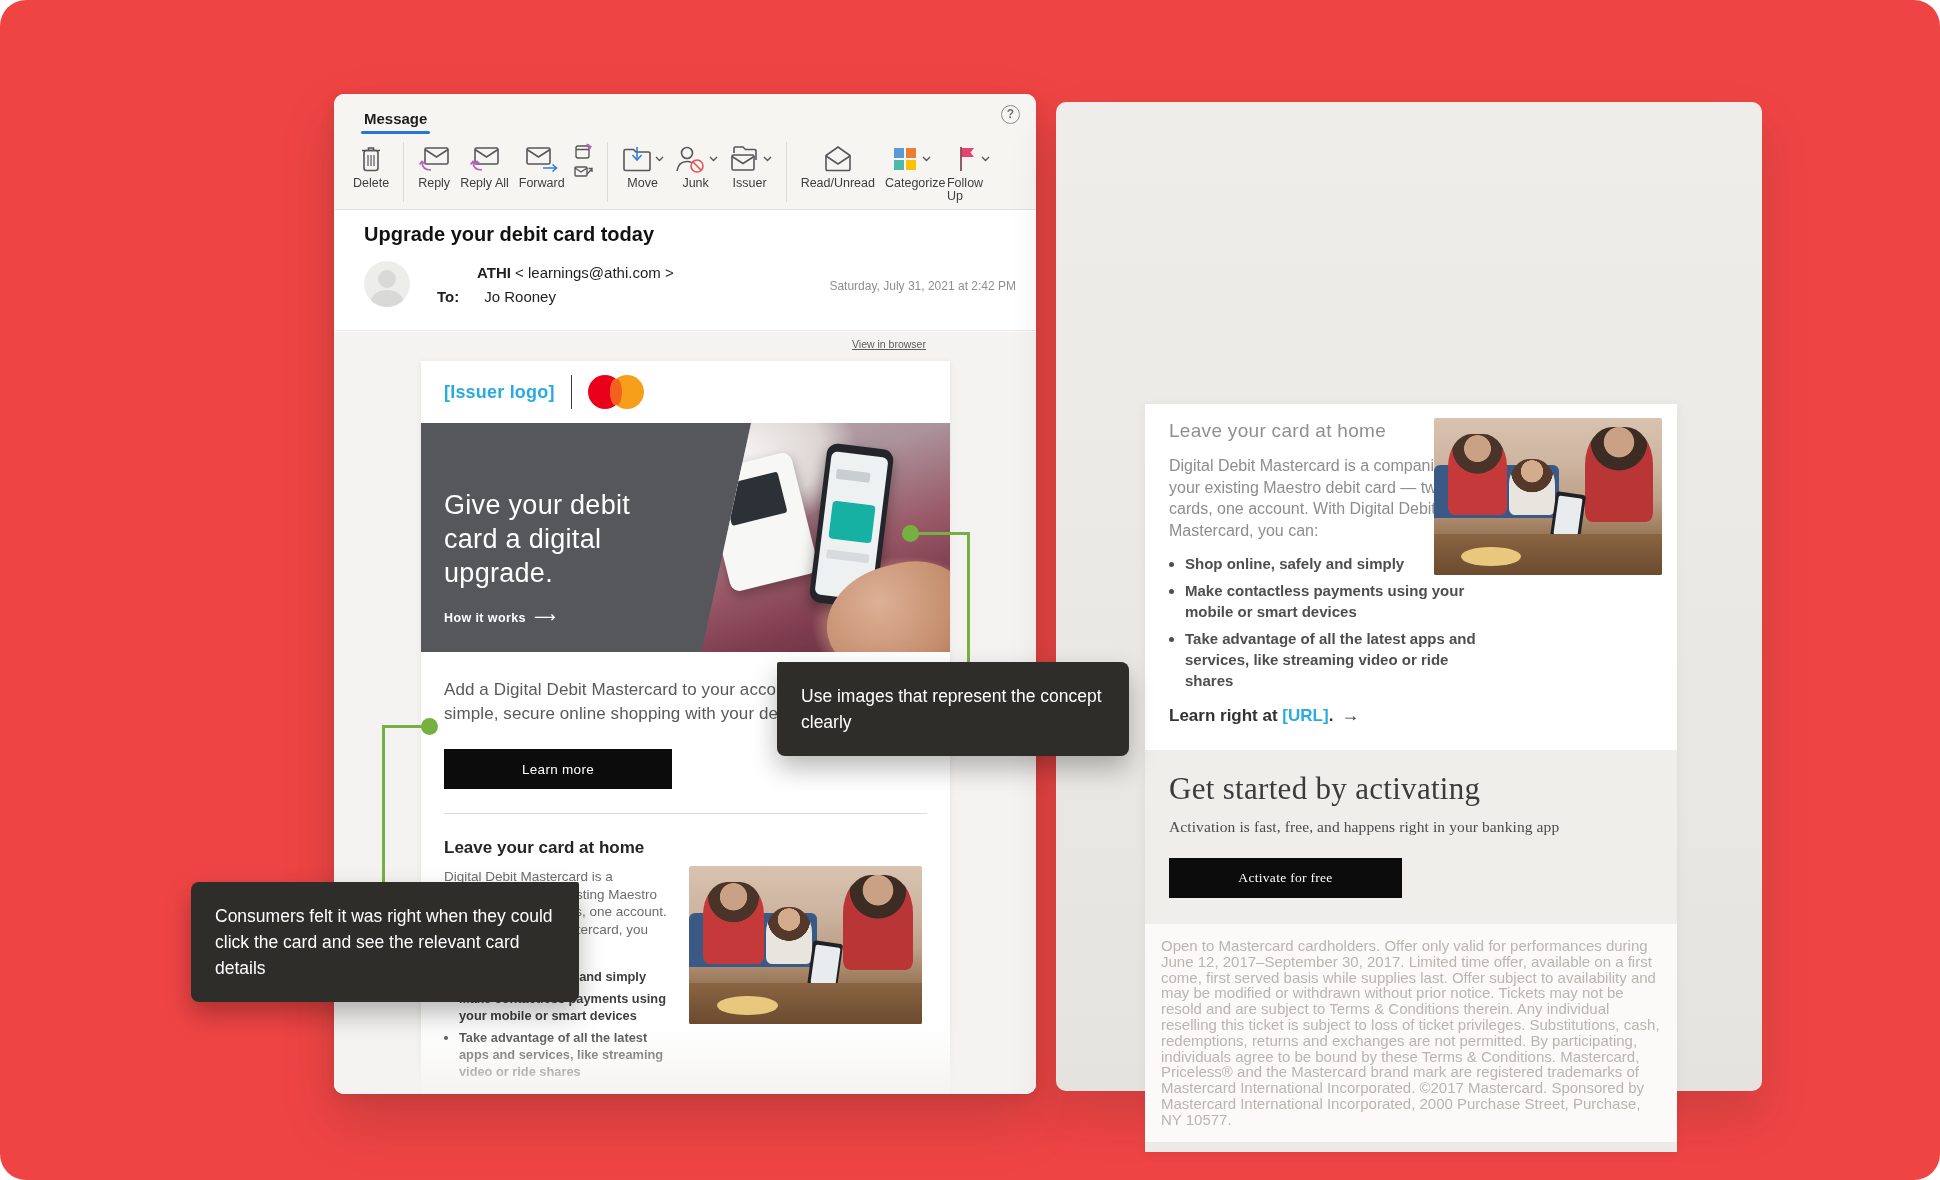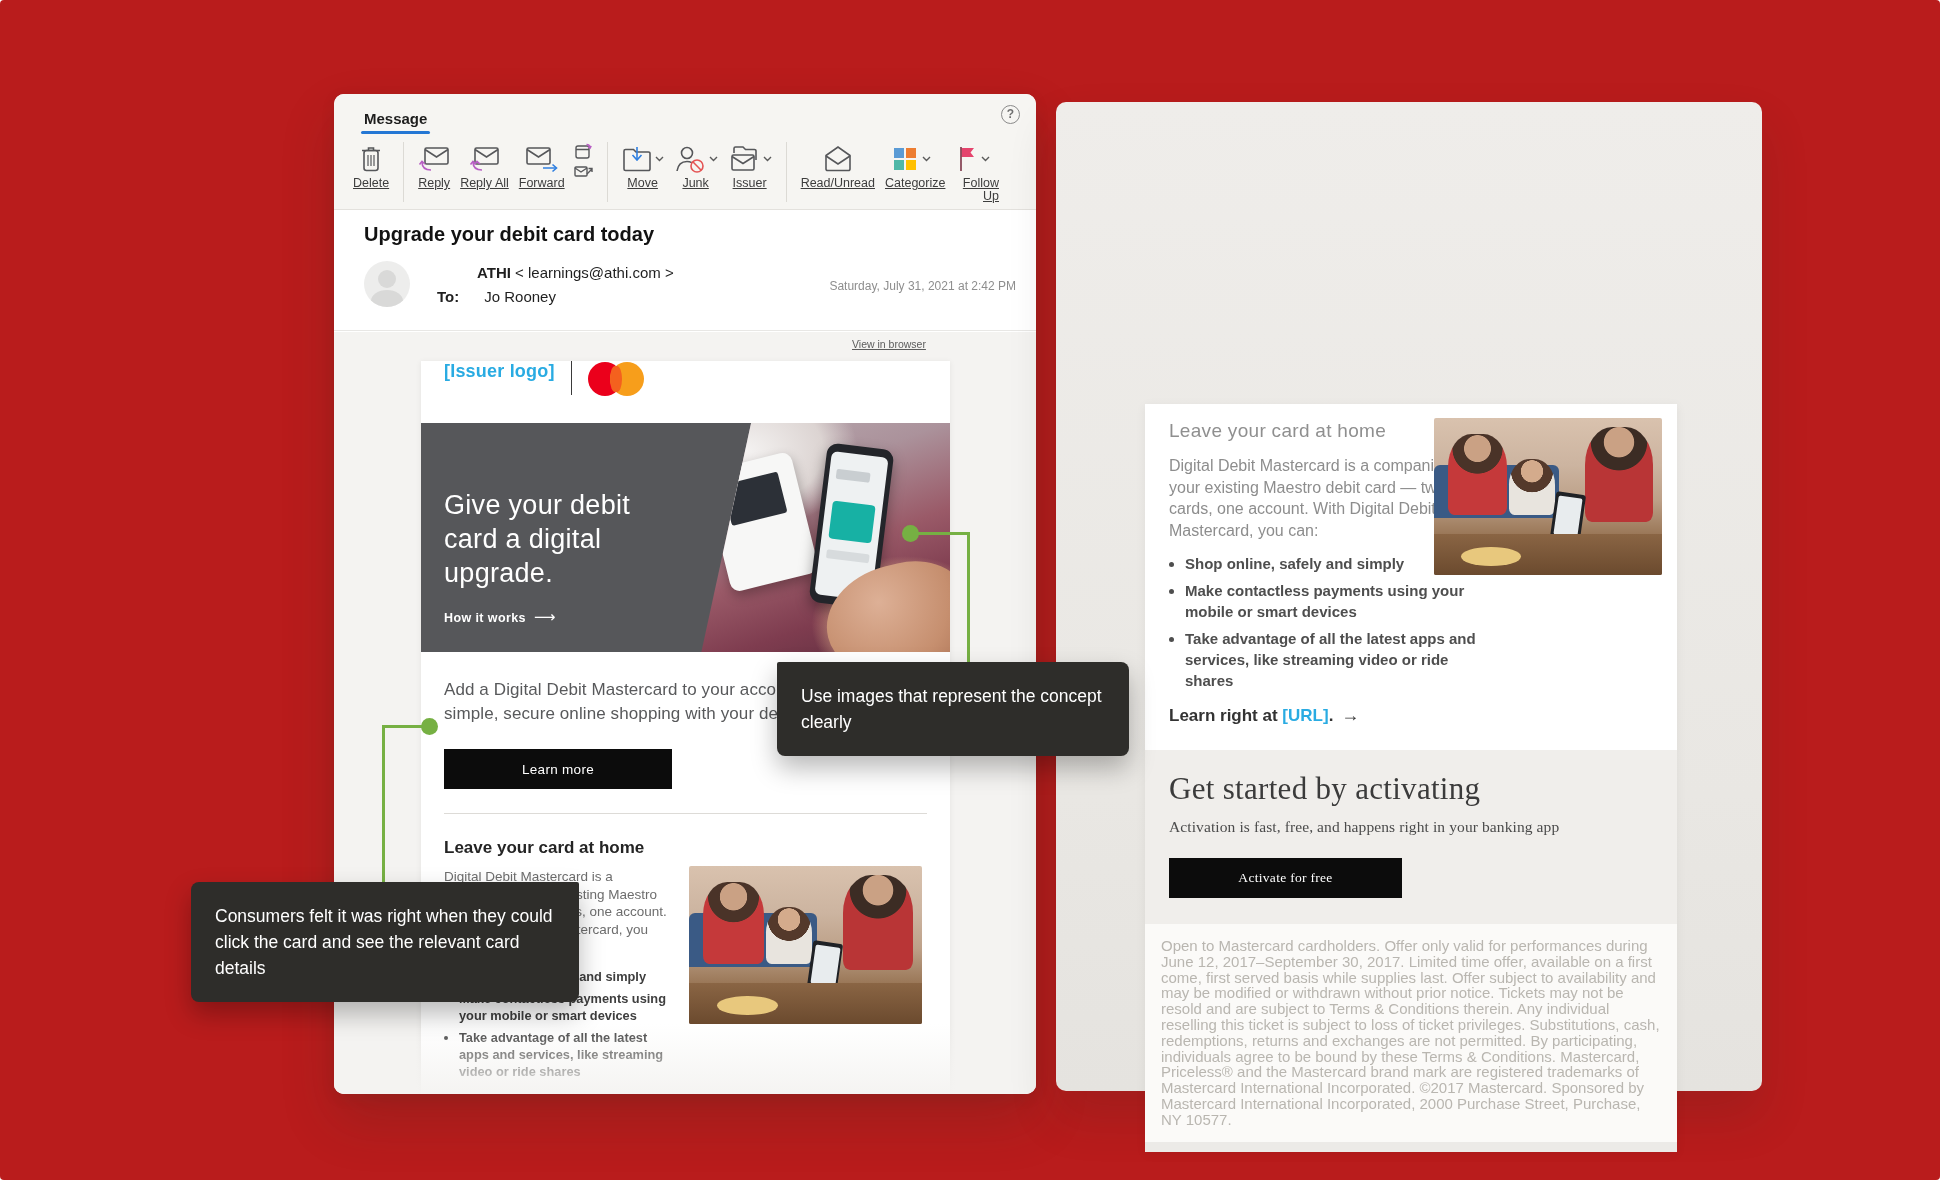--- a/index.html
+++ b/index.html
@@ -1,32 +1,32 @@
 <!DOCTYPE html>
 <html><head>
 <meta charset="utf-8">
 <style>
   * { margin:0; padding:0; box-sizing:border-box; }
   html,body { width:1940px; height:1180px; background:#ffffff; font-family:"Liberation Sans", sans-serif; }
-  .canvas { position:absolute; inset:0; background:#b91c1c; border-radius:4px; overflow:hidden; }
+  .canvas { position:absolute; inset:0; background:#ef4444; border-radius:26px; overflow:hidden; }
 
   
   .window { position:absolute; left:334px; top:94px; width:702px; height:1000px; background:#fff;
             border-radius:10px; overflow:hidden; z-index:10;
             box-shadow:0 26px 54px rgba(45,40,32,.20), 0 4px 14px rgba(45,40,32,.10); }
   .tabbar { height:40px; background:#f6f5f2; display:flex; align-items:flex-end; padding-left:30px; position:relative; }
   .tab { font-size:15px; font-weight:700; color:#1d1d1d; padding-bottom:7px; position:relative; }
   .tab-underline { position:absolute; left:-3px; right:-3px; bottom:0; height:3px; background:#2477d4; border-radius:2px; }
   .help-btn { position:absolute; right:16px; top:11px; width:19px; height:19px; border:1.4px solid #8a8a8a;
               border-radius:50%; color:#6f6f6f; font-size:12px; font-weight:700; text-align:center; line-height:17px; }
 
   .toolbar { height:76px; background:#f6f5f2; border-bottom:1px solid #e3e1dd; display:flex; align-items:flex-start; padding:7px 8px 0 14px; }
   .tbtn { display:flex; flex-direction:column; align-items:center; margin:0 5px; color:#3d3d3d; font-size:12.5px; }
   .tbtn .ic { height:36px; display:flex; align-items:center; gap:3px; }
-  .tlabel { line-height:13px; text-align:right; max-width:52px;text-decoration:underline; }
+  .tlabel { line-height:13px; text-align:left; max-width:52px; }
   .tlabel.wide { max-width:84px; }
   .tsep { width:1px; background:#dcdad5; height:60px; margin:1px 9px 0; }
   .ministack { display:flex; flex-direction:column; gap:4px; margin:2px 4px 0; }
 
   
   .msg-header { position:relative; height:121px; background:#fff; border-bottom:1px solid #e8e7e5; padding:13px 30px 0; }
   .subject { font-size:20px; font-weight:700; color:#121212; }
   .sender-row { display:flex; margin-top:15px; }
   .avatar { width:46px; height:46px; border-radius:50%; background:#ededec; position:relative; overflow:hidden; flex:none; }
   .avatar .head { position:absolute; left:14px; top:9px; width:18px; height:18px; border-radius:50%; background:#d9d9d8; }
@@ -35,21 +35,21 @@
   .sender-name { font-weight:700;margin-left:40px; }
   .to-line { margin-top:7px; }
   .to-label { font-weight:700; margin-right:25px; }
   .date { position:absolute; right:20px; top:69px; font-size:12px; color:#8e8e8e; }
 
   
   .content { position:absolute; left:0; right:0; top:238px; bottom:0; background:#f4f3f1; }
   .vib { position:absolute; left:518px; top:6px; font-size:10.5px; color:#5c5c5c; text-decoration:underline; }
 
   .email-card { position:absolute; left:87px; top:29px; width:529px; height:740px; background:#fff; box-shadow:0 1px 6px rgba(0,0,0,.07); }
-  .logo-row { height:62px; display:flex; padding-left:23px; background:#fff; }
+  .logo-row { height:62px; display:flex; align-items:center; padding-left:23px; background:#fff; }
   .issuer { font-size:18px; font-weight:700; color:#29abe2; letter-spacing:.2px; }
   .logo-sep { width:1.5px; height:34px; background:#3a3a3a; margin:0 16px; }
   .mc { position:relative; width:58px; height:36px; }
   .mc .c1 { position:absolute; left:0; top:1px; width:34px; height:34px; border-radius:50%; background:#eb001b; }
   .mc .c2 { position:absolute; left:22px; top:1px; width:34px; height:34px; border-radius:50%; background:#f79e1b; }
   .mc .lens { position:absolute; left:22px; top:5px; width:12px; height:26px; border-radius:50%/60%; background:#f4611e; }
 
   .hero { position:relative; height:229px; background:#56575a; overflow:hidden; }
   .hero-photo { position:absolute; right:0; top:0; bottom:0; width:47%;
       clip-path:polygon(20% 0,100% 0,100% 100%,0 100%);

